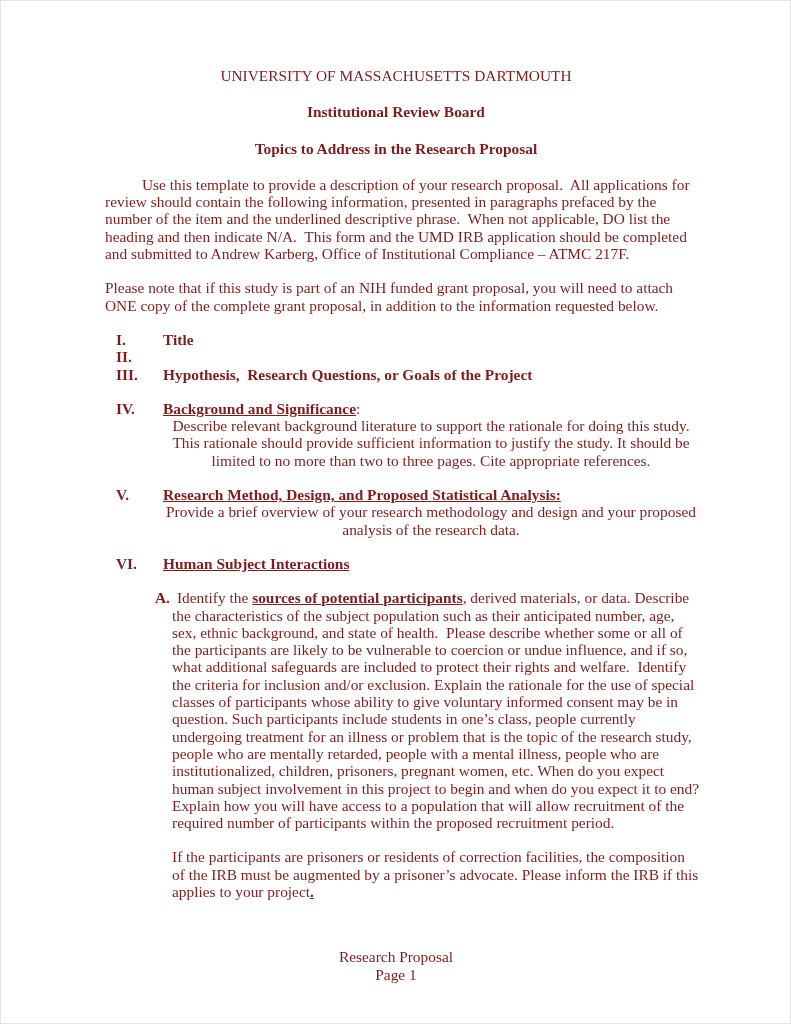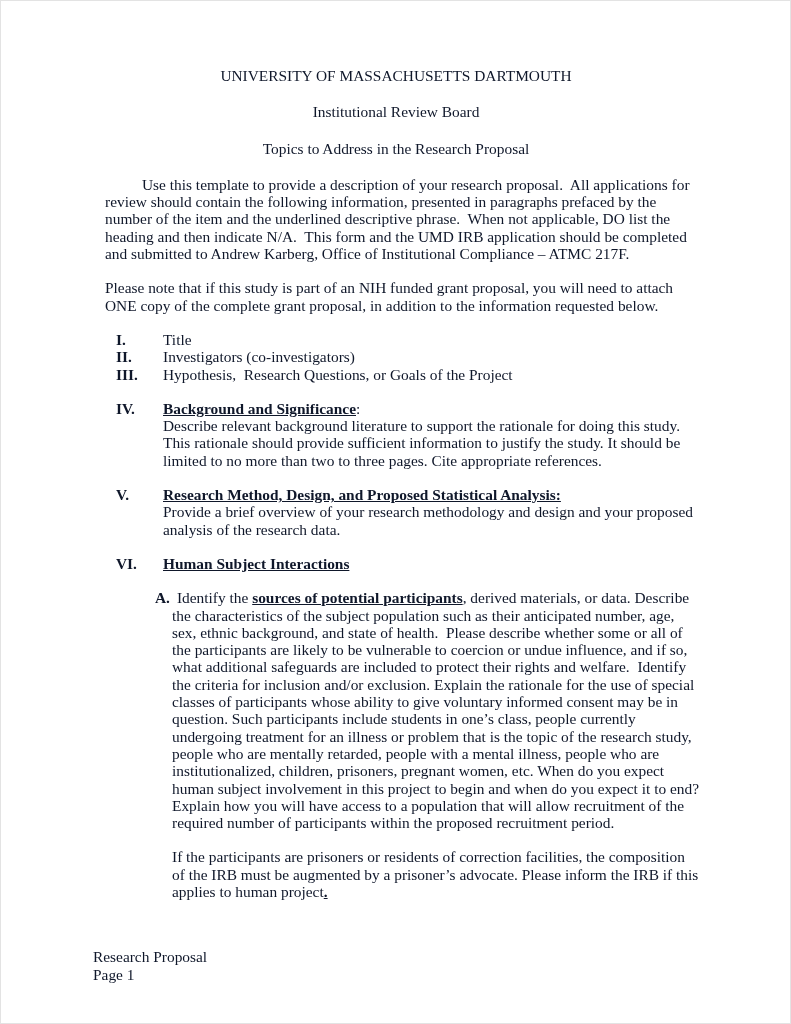--- a/index.html
+++ b/index.html
@@ -11,67 +11,68 @@
     position: relative;
     width: 791px;
     height: 1024px;
     box-sizing: border-box;
     padding: 66px 91px 40px 92px;
     background: #ffffff;
     border: 1px solid #e3e3e3;
     font-family: "Liberation Serif", "DejaVu Serif", serif;
     font-size: 15.4px;
     line-height: 17.3px;
-    color: #0f172a;
+    color: #7f1d1d;
     display: flex;
     flex-direction: column;
     overflow: hidden;
   }
   .pw { white-space: pre-wrap; }
   .b { font-weight: bold; text-decoration: underline; }
   .u { }
   .center {
     text-align: center;
     margin: 0 0 19px 0;
   }
-  .bold { font-weight: normal; }
+  .bold { font-weight: bold; }
   .para {
     margin: 0 0 17px 12px;
   }
   .indent { text-indent: 37px; }
   .outline { margin: 0 0 17px 0; }
   .orow, .srow {
     display: flex;
     align-items: flex-start;
   }
   .num {
     flex: 0 0 47px;
     margin-left: 23px;
     font-weight: bold;
   }
   .stext { flex: 1; }
   .section { margin: 0 0 17px 0; }
   .sbody {
     margin: 0 0 0 70px;
+    text-align: center;
   }
   .suba {
     margin: 0 0 17px 62px;
     padding-left: 17px;
     text-indent: -17px;
   }
   .a-label {
     font-weight: bold;
     padding-right: 7px;
   }
   .anote {
     margin: 0 0 17px 79px;
   }
   .footer {
     margin-top: auto;
-    text-align: left;
+    text-align: center;
   }
 </style>
 </head>
 <body>
 
 <div class="page">
 
   <div class="center"><span class="pw">UNIVERSITY OF MASSACHUSETTS DARTMOUTH</span></div>
   <div class="center bold"><span class="pw">Institutional Review Board</span></div>
   <div class="center bold"><span class="pw">Topics to Address in the Research Proposal</span></div>
@@ -80,21 +81,20 @@
 
   <p class="para"><span class="pw">Please </span><span class="pw u">note</span><span class="pw"> that if this study is part of an NIH funded grant proposal, you will need to attach ONE copy of the complete grant proposal, </span><span class="pw u">in addition</span><span class="pw"> to the information requested below.</span></p>
 
   <div class="outline">
     <div class="orow">
         <span class="num pw">I.</span>
         <span class="stext bold pw">Title</span>
       </div>
     <div class="orow">
         <span class="num pw">II.</span>
-        <span class="stext bold pw">Investigators (co-investigators)</span>
       </div>
     <div class="orow">
         <span class="num pw">III.</span>
         <span class="stext bold pw">Hypothesis,  Research Questions, or Goals of the Project</span>
       </div>
   </div>
 
   <div class="section">
     <div class="srow">
         <span class="num pw">IV.</span>
@@ -113,20 +113,20 @@
 
   <div class="section">
     <div class="srow">
         <span class="num pw">VI.</span>
         <span class="stext"><span class="pw b">Human Subject Interactions</span></span>
       </div>
   </div>
 
   <p class="suba"><span class="a-label pw">A.</span><span><span class="pw">Identify the </span><span class="pw b u">sources of potential participants</span><span class="pw">, derived materials, or data. Describe the characteristics of the subject population such as their anticipated number, age, sex, ethnic background, and state of health.  Please describe whether some or all of the participants are likely to be vulnerable to coercion or undue influence, and if so, what additional safeguards are included to protect their rights and welfare.  Identify the criteria for inclusion and/or exclusion. Explain the rationale for the use of special classes of participants whose ability to give voluntary informed consent may be in question. Such participants include students in one’s class, people currently undergoing treatment for an illness or problem that is the topic of the research study, people who are mentally retarded, people with a mental illness, people who are institutionalized, children, prisoners, pregnant women, etc. When do you expect human subject involvement in this project to begin and when do you expect it to end?  Explain how you will have access to a population that will allow recruitment of the required number of participants within the proposed recruitment period.</span></span></p>
 
-  <p class="anote"><span class="pw">If the participants are prisoners or residents of correction facilities, the composition of the IRB must be augmented by a prisoner’s advocate. Please inform the IRB if this applies to human project</span><span class="pw b">.</span></p>
+  <p class="anote"><span class="pw">If the participants are prisoners or residents of correction facilities, the composition of the IRB must be augmented by a prisoner’s advocate. Please inform the IRB if this applies to your project</span><span class="pw b">.</span></p>
 
   <div class="footer">
     <div class="pw">Research Proposal</div>
     <div class="pw">Page 1</div>
   </div>
 
 </div>
 
 </body></html>

